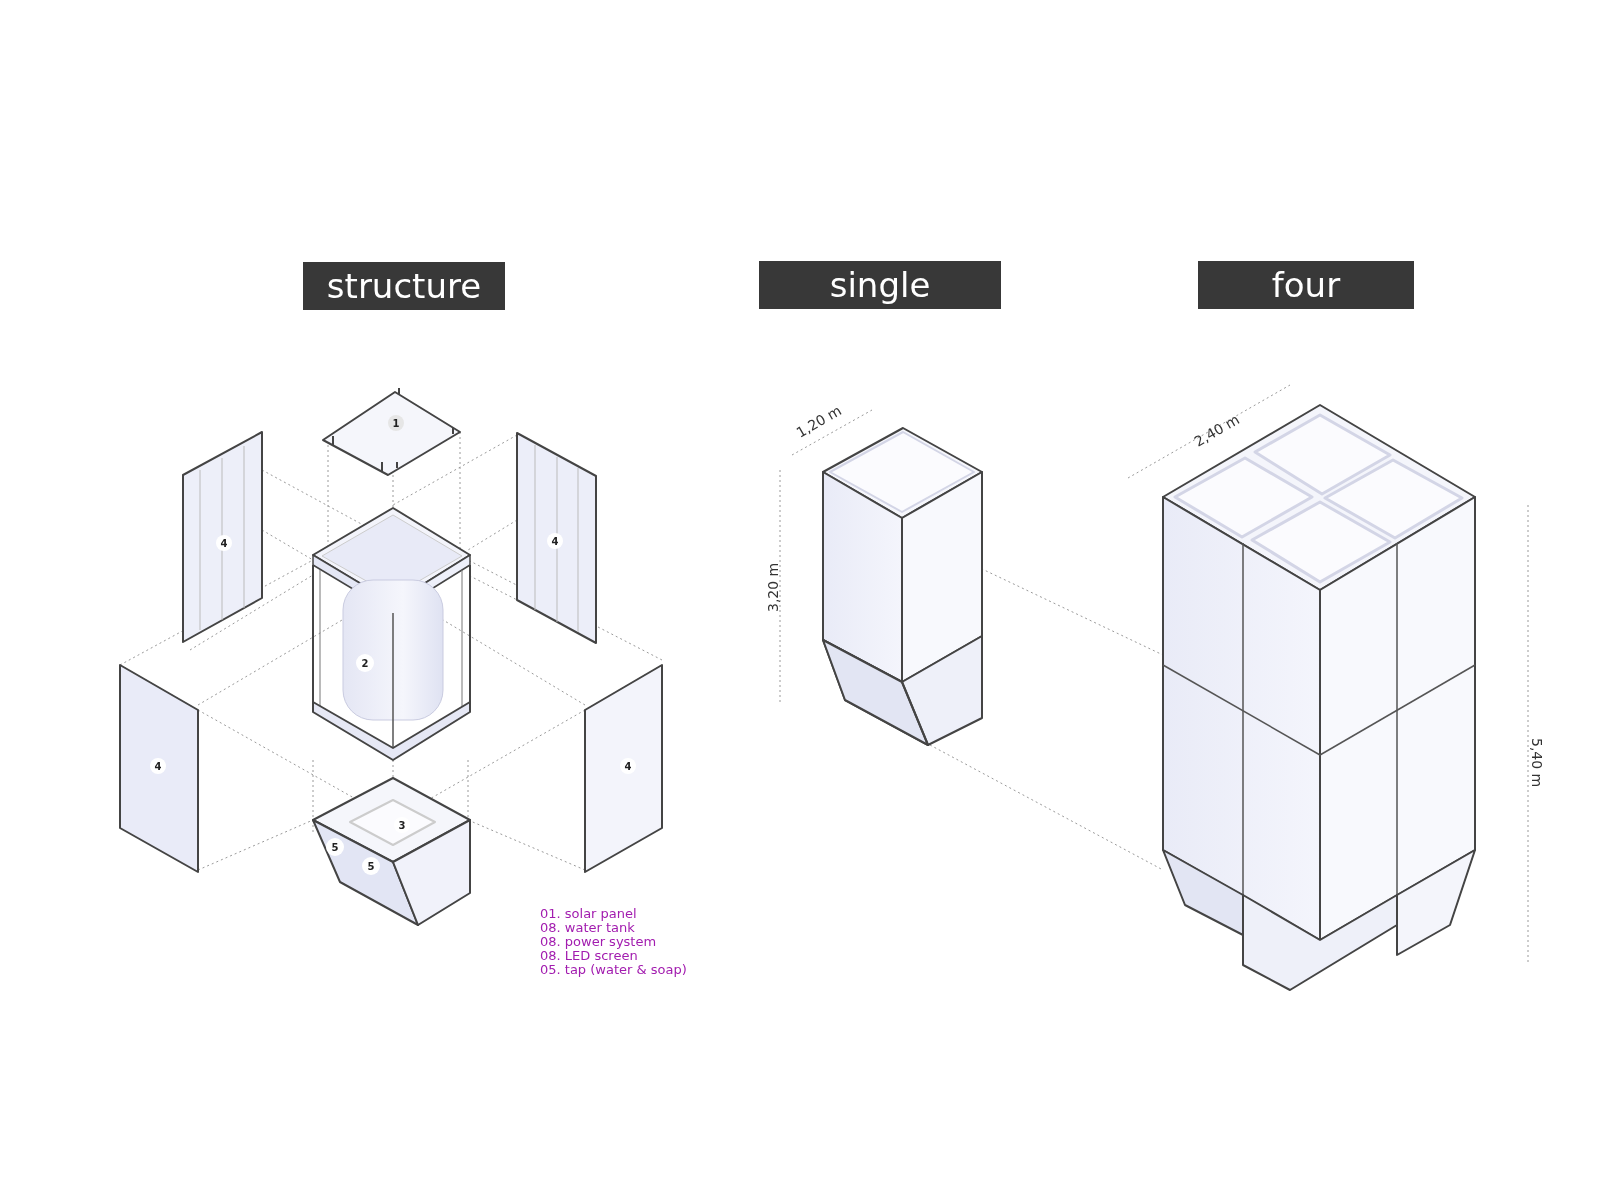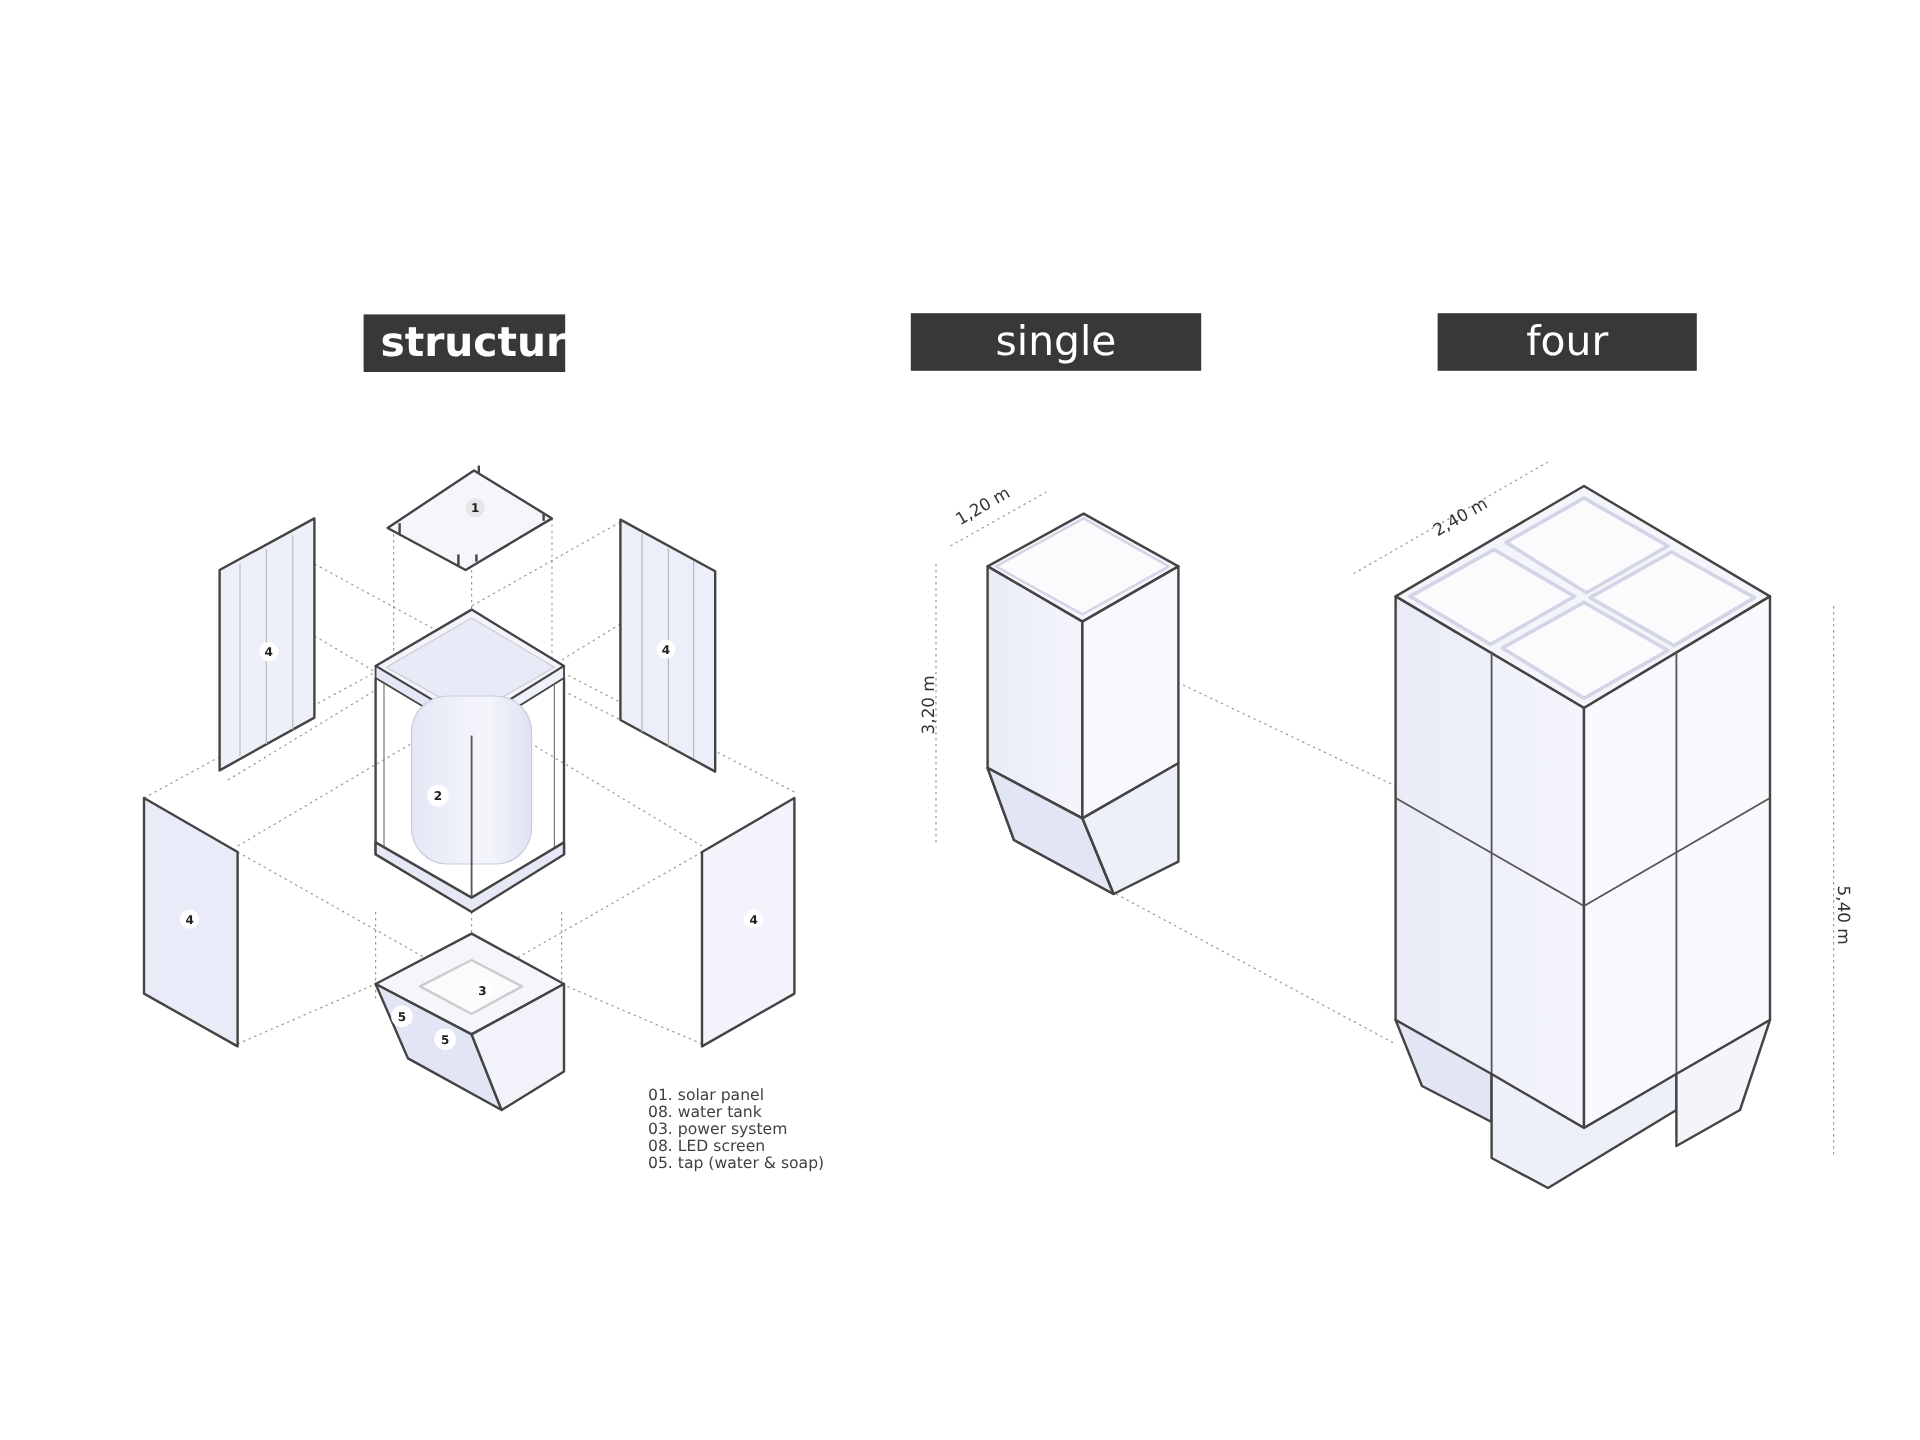--- a/index.html
+++ b/index.html
@@ -1,27 +1,27 @@
 <!DOCTYPE html>
 <html><head>
 <meta charset="utf-8">
 <style>
   html, body { margin:0; padding:0; background:#ffffff; }
   body { width:1600px; height:1200px; position:relative; overflow:hidden; font-family:"DejaVu Sans", sans-serif; }
   .title-tag { position:absolute; background:#383838; color:#ffffff; font-family:"DejaVu Sans", sans-serif; font-size:34px; line-height:48px; height:48px; padding:0 14px; text-align:center; box-sizing:border-box; }
   #diagram { position:absolute; left:0; top:0; }
-  .legend { position:absolute; left:540px; top:907px; font-family:"DejaVu Sans", sans-serif; font-size:13px; line-height:14px; color:#404040; }
+  .legend { position:absolute; left:540px; top:907px; font-family:"DejaVu Sans", sans-serif; font-size:13px; line-height:14px; color:#a21caf; }
   .legend div { white-space:nowrap; }
   .dim { font-family:"DejaVu Sans", sans-serif; font-size:14px; fill:#333; }
   .badge-text { font-family:"DejaVu Sans", sans-serif; font-size:10px; font-weight:bold; fill:#222; }
 </style>
 </head>
 <body>
 
-<div class="title-tag" style="left:303px; top:262px; width:168px;font-weight:bold;">structure</div>
+<div class="title-tag" style="left:303px; top:262px; width:202px;">structure</div>
 <div class="title-tag" style="left:759px; top:261px; width:242px;">single module</div>
 <div class="title-tag" style="left:1198px; top:261px; width:216px;">four module</div>
 
 <svg id="diagram" width="1600" height="1200" viewBox="0 0 1600 1200">
   <defs>
     <linearGradient id="tankGrad" x1="0" x2="1">
       <stop offset="0" stop-color="#e4e6f4"></stop>
       <stop offset="0.6" stop-color="#f5f6fc"></stop>
       <stop offset="1" stop-color="#dfe2f2"></stop>
     </linearGradient>
@@ -163,16 +163,16 @@
     <polygon points="1243,895 1243,965 1290,990 1397,925 1397,895 1320,940" fill="#eef0f9" stroke="#444" stroke-width="2"></polygon>
     <polygon points="1397,895 1397,955 1450,925 1475,850" fill="#f4f5fb" stroke="#444" stroke-width="2"></polygon>
     <text class="dim" transform="translate(1198,447) rotate(-30)">2,40 m</text>
     <text class="dim" transform="translate(1532,738) rotate(90)">5,40 m</text>
   </g>
 </svg>
 
 <div class="legend">
   <div>01. solar panel</div>
   <div>08. water tank</div>
-  <div>03. power system</div>
+  <div>08. power system</div>
   <div>08. LED screen</div>
   <div>05. tap (water &amp; soap)</div>
 </div>
 
 </body></html>

